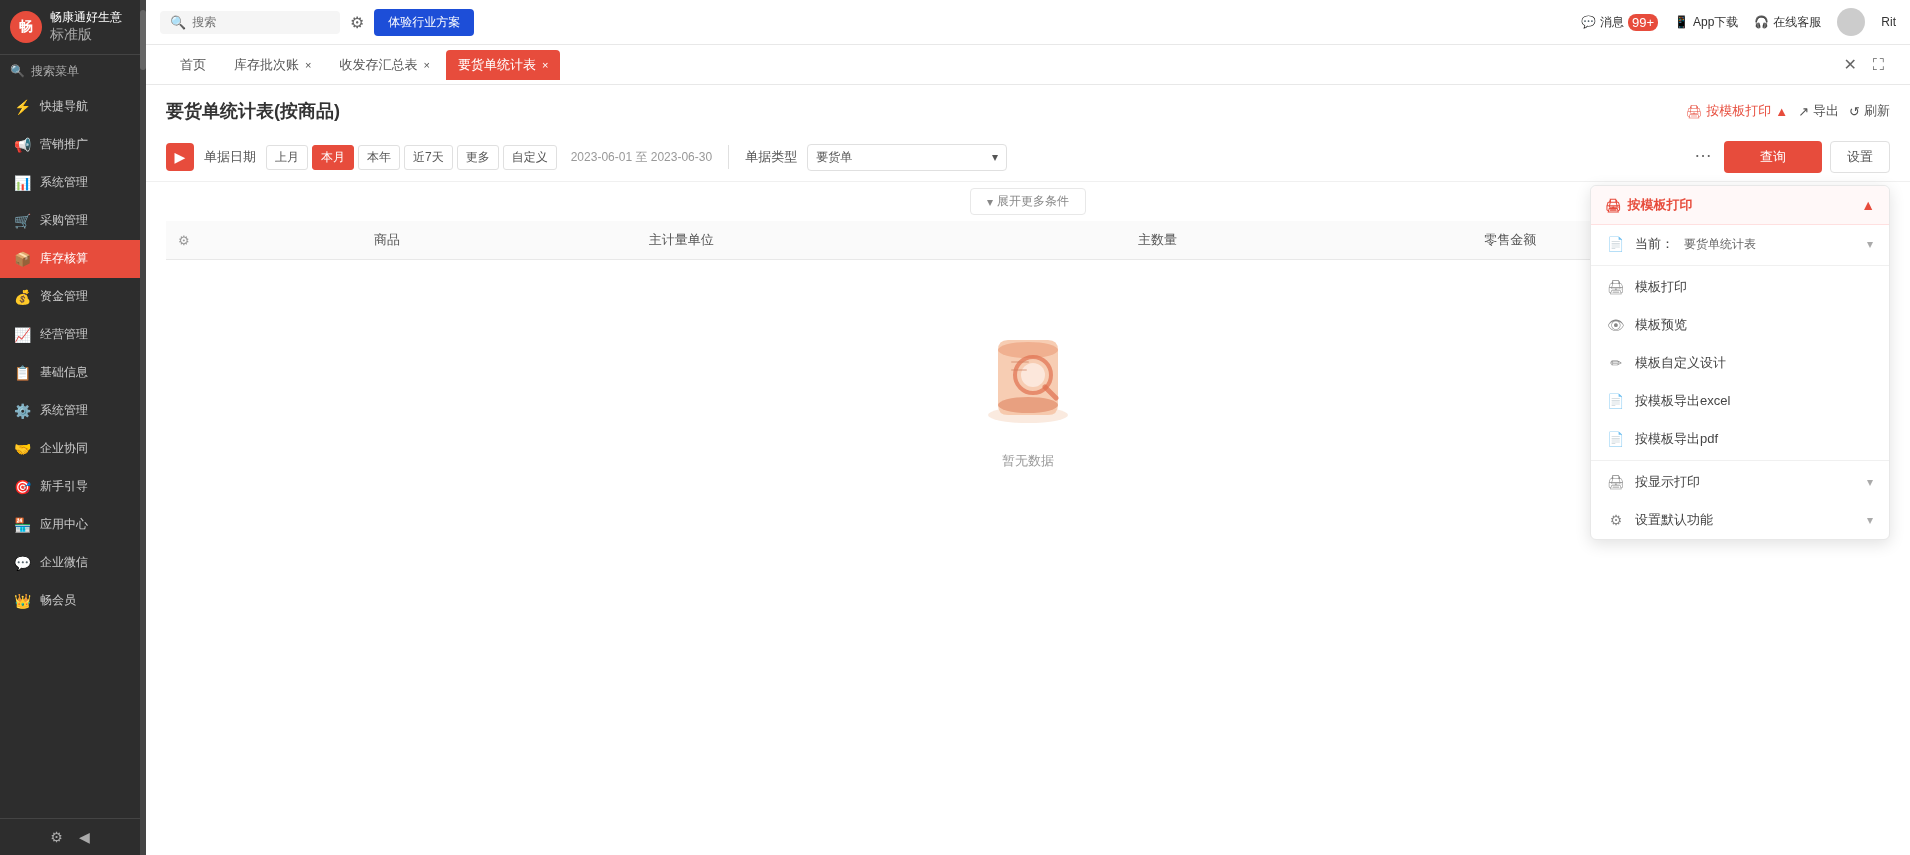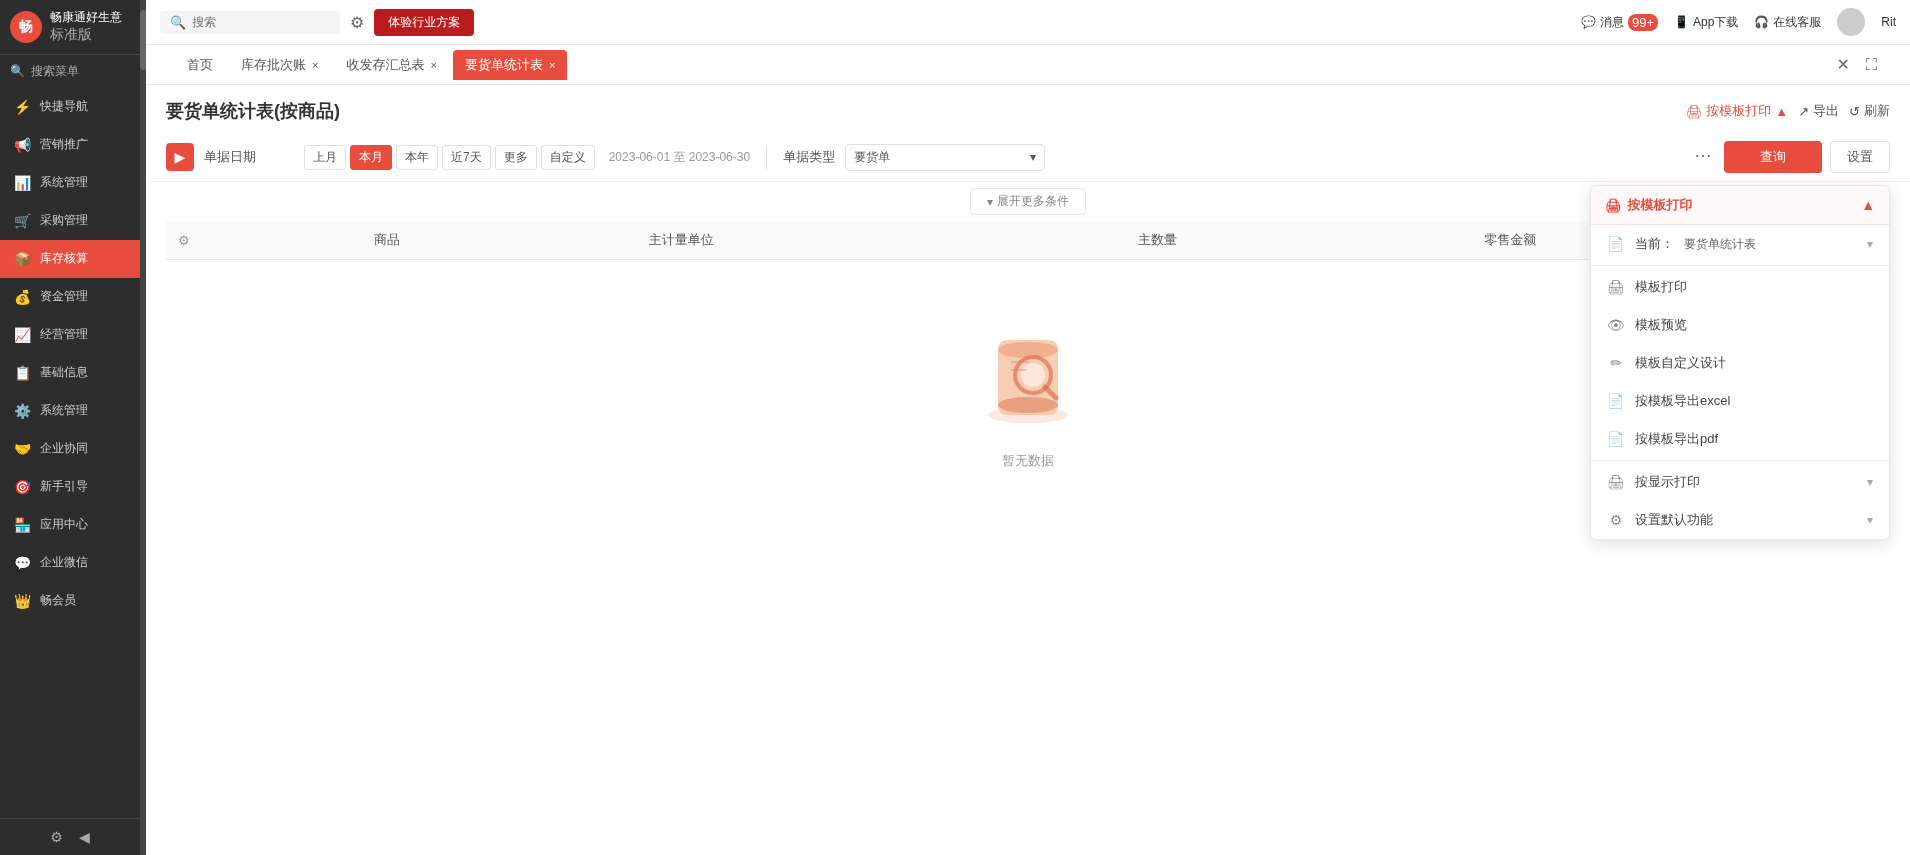--- a/index.html
+++ b/index.html
@@ -93,21 +93,21 @@
       border-radius: 4px;
       padding: 4px 10px;
       gap: 6px;
       width: 180px;
     }
     .topbar-search input {
       border: none; background: transparent; outline: none; font-size: 12px; color: #999; width: 120px;
     }
     .topbar-gear { color: #666; cursor: pointer; font-size: 16px; }
     .topbar-trial {
-      background: #b91c1c;
+      background: #1d4ed8;
       color: #fff;
       border: none;
       padding: 5px 14px;
       border-radius: 4px;
       font-size: 12px;
       cursor: pointer;
     }
     .topbar-right {
       margin-left: auto;
       display: flex; align-items: center; gap: 16px;
@@ -132,21 +132,21 @@
     }
     .user-name { color: #333; font-size: 12px; }
 
     
     .tabbar {
       height: 40px;
       background: #fff;
       border-bottom: 1px solid #e8e8e8;
       display: flex;
       align-items: center;
-      padding: 0 29px;
+      padding: 0 22px;
       gap: 4px;
       position: relative;
     }
     .tab {
       display: flex; align-items: center;
       padding: 6px 12px;
       font-size: 13px;
       color: #555;
       cursor: pointer;
       border-radius: 4px 4px 0 0;
@@ -235,21 +235,21 @@
     }
     .filter-toggle {
       width: 28px; height: 28px;
       background: #e74c3c;
       border-radius: 4px;
       display: flex; align-items: center; justify-content: center;
       cursor: pointer;
       color: white; font-size: 14px;
     }
     .filter-label { color: #555; font-size: 13px; white-space: nowrap; }
-    .date-btns { display: flex; gap: 4px; align-items: center; margin-left: 38px; }
+    .date-btns { display: flex; gap: 4px; align-items: center; }
     .date-btn {
       padding: 3px 8px;
       font-size: 12px;
       border: 1px solid #e0e0e0;
       border-radius: 3px;
       cursor: pointer;
       background: #fff;
       color: #555;
     }
     .date-btn.active {

